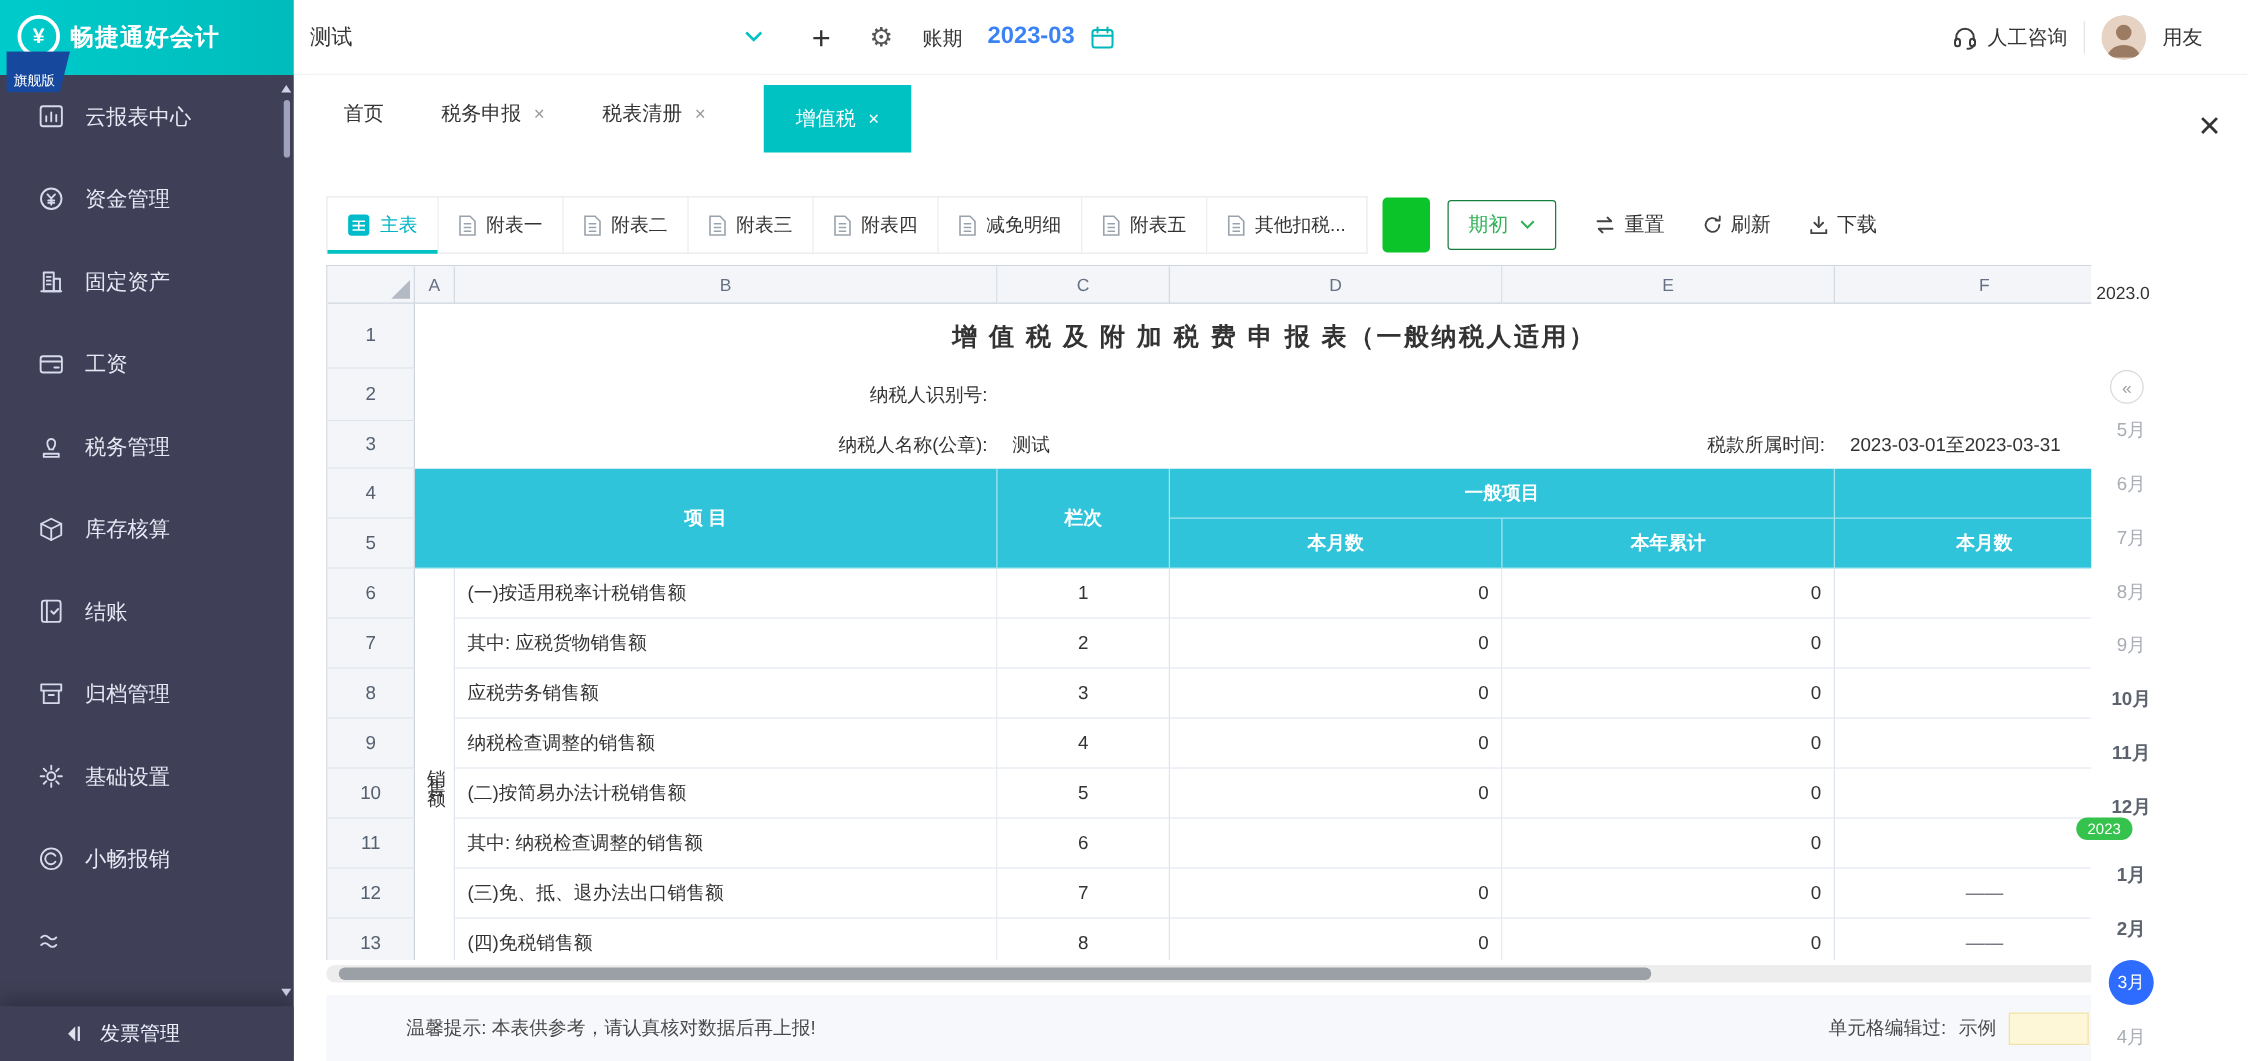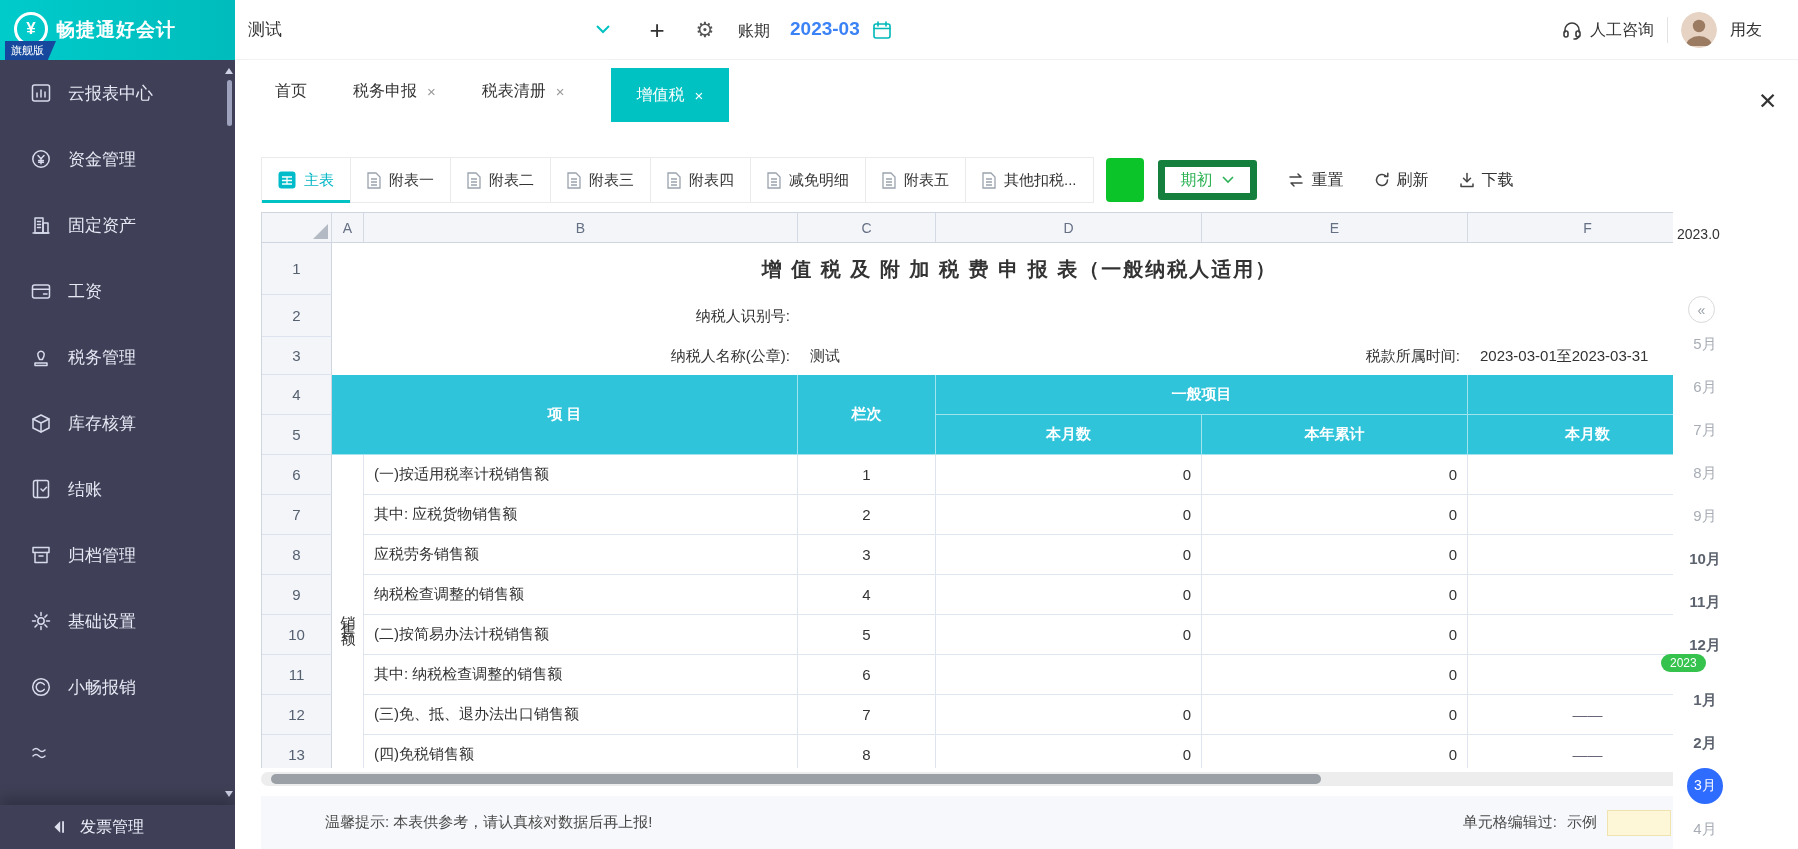--- a/index.html
+++ b/index.html
@@ -11,21 +11,21 @@
   
   .topbar { position:absolute; left:0; top:0; width:1798px; height:60px; background:#fff;
             border-bottom:1px solid #f1f1f1; z-index:30; }
   .logo { position:absolute; left:0; top:0; width:235px; height:60px;
           background:linear-gradient(90deg,#00cbcb,#00bcbc); }
   .logo-ring { position:absolute; left:14px; top:12px; width:34px; height:34px; border:3px solid #fff;
                border-radius:50%; color:#fff; font-weight:bold; font-size:17px;
                display:flex; align-items:center; justify-content:center; }
   .brand { position:absolute; left:56px; top:17px; color:#fff; font-size:19px; font-weight:bold; letter-spacing:1px; white-space:nowrap; }
   .edition { position:absolute; left:5px; top:41px; background:#16499e; color:#fff; font-size:11px;
-             padding:2px 12px 2px 6px; clip-path:polygon(0 0,100% 0,84% 100%,0 100%);font-family:Liberation Serif, serif; }
+             padding:16px 12px 2px 6px; clip-path:polygon(0 0,100% 0,84% 100%,0 100%);font-family:Liberation Serif, serif; }
   .acct { position:absolute; left:248px; top:0; width:362px; height:60px; display:flex;
           align-items:center; justify-content:space-between; cursor:pointer;
           border-bottom:1px solid #f3f3f3; font-size:17px; color:#333; }
   .tb-plus { position:absolute; left:642px; top:0; height:60px; width:30px; display:flex;
              align-items:center; justify-content:center; font-size:26px; font-weight:300; color:#333; cursor:pointer; }
   .tb-gear { position:absolute; left:688px; top:0; height:60px; width:34px; display:flex;
              align-items:center; justify-content:center; font-size:21px; color:#555; cursor:pointer; }
   .tb-plabel { position:absolute; left:738px; top:21px; font-size:16px; color:#333; }
   .tb-pvalue { position:absolute; left:790px; top:18px; font-size:19px; font-weight:bold; color:#3b82f6; }
   .tb-cal { position:absolute; left:872px; top:20px; cursor:pointer; }
@@ -63,21 +63,21 @@
   .page-close { position:absolute; left:1758px; top:88px; font-size:23px; color:#333; cursor:pointer; z-index:31; }
 
   .sheetbar { position:absolute; left:26px; top:96px; height:48px; display:flex; align-items:center; }
   .stab { height:46px; display:flex; align-items:center; gap:8px; padding:0 16px; border:1px solid #eaeaea;
           border-left:none; background:#fff; font-size:15px; color:#333; cursor:pointer; position:relative; white-space:nowrap; }
   .stab:first-child { border-left:1px solid #eaeaea; }
   .stab.active { color:#00b5c4; }
   .stab.active::after { content:""; position:absolute; left:0; right:0; bottom:-1px; height:3px; background:#00c2c2; }
   .doc-ic * { stroke:#9aa3ad; fill:none; stroke-width:1.3; }
   .green-btn { width:38px; height:44px; background:#0ac42a; border-radius:4px; margin-left:12px; cursor:pointer; }
-  .qichu { margin-left:14px; height:40px; padding:0 16px; border:7px solid #15803d; border-radius:3px;
+  .qichu { margin-left:14px; height:40px; padding:0 16px; border:1px solid #15803d; border-radius:3px;
            color:#2eb255; background:#fff; font-size:16px; display:flex; align-items:center; gap:9px; cursor:pointer; }
   .tool-link { margin-left:30px; display:flex; align-items:center; gap:7px; font-size:16px; color:#333; cursor:pointer; }
   .tool-ic * { stroke:#444; fill:none; stroke-width:1.5; stroke-linecap:round; stroke-linejoin:round; }
 
   
   .sheet { position:absolute; left:26px; top:152px; width:1446px; height:556px; overflow:hidden;
            display:grid; grid-template-columns:70px 32px 434px 138px 266px 266px 240px;
            grid-template-rows:30px 52px 42px 38px 40px 40px repeat(8,40px);
            background:#fff; border-top:1px solid #cfd6e0; border-left:1px solid #cfd6e0; }
   .colh { background:#f3f5f8; border-right:1px solid #d3dae4; border-bottom:1px solid #cfd6e0;

